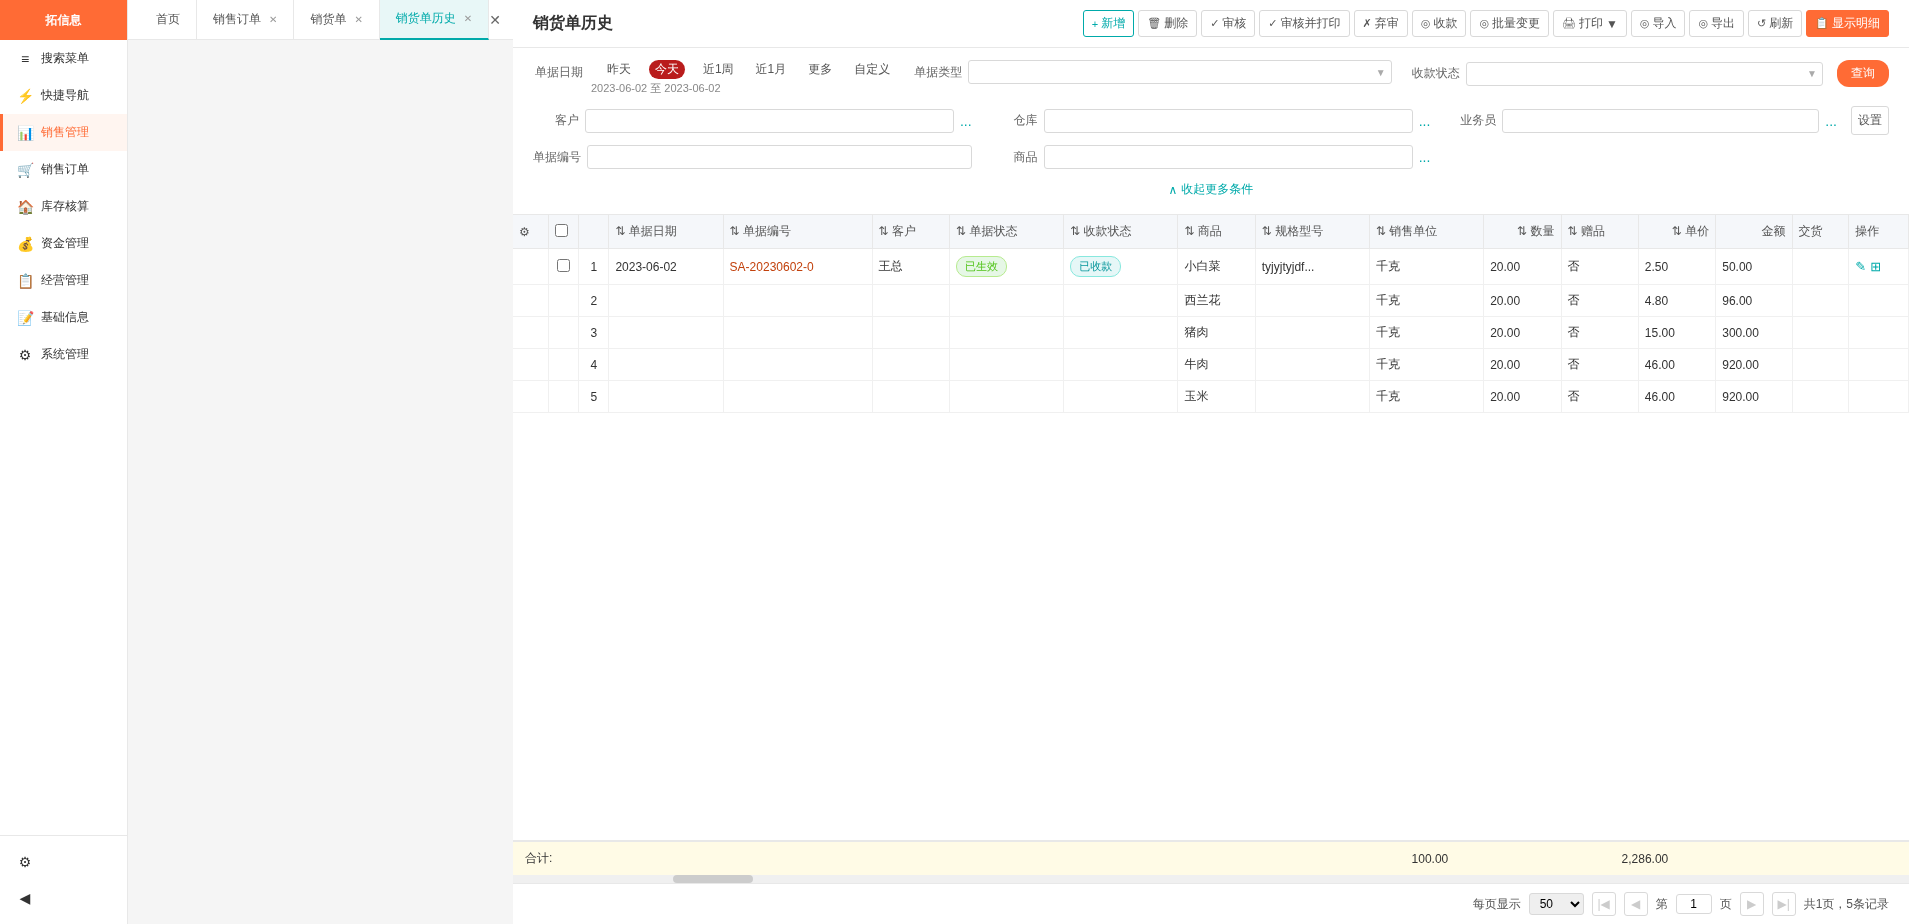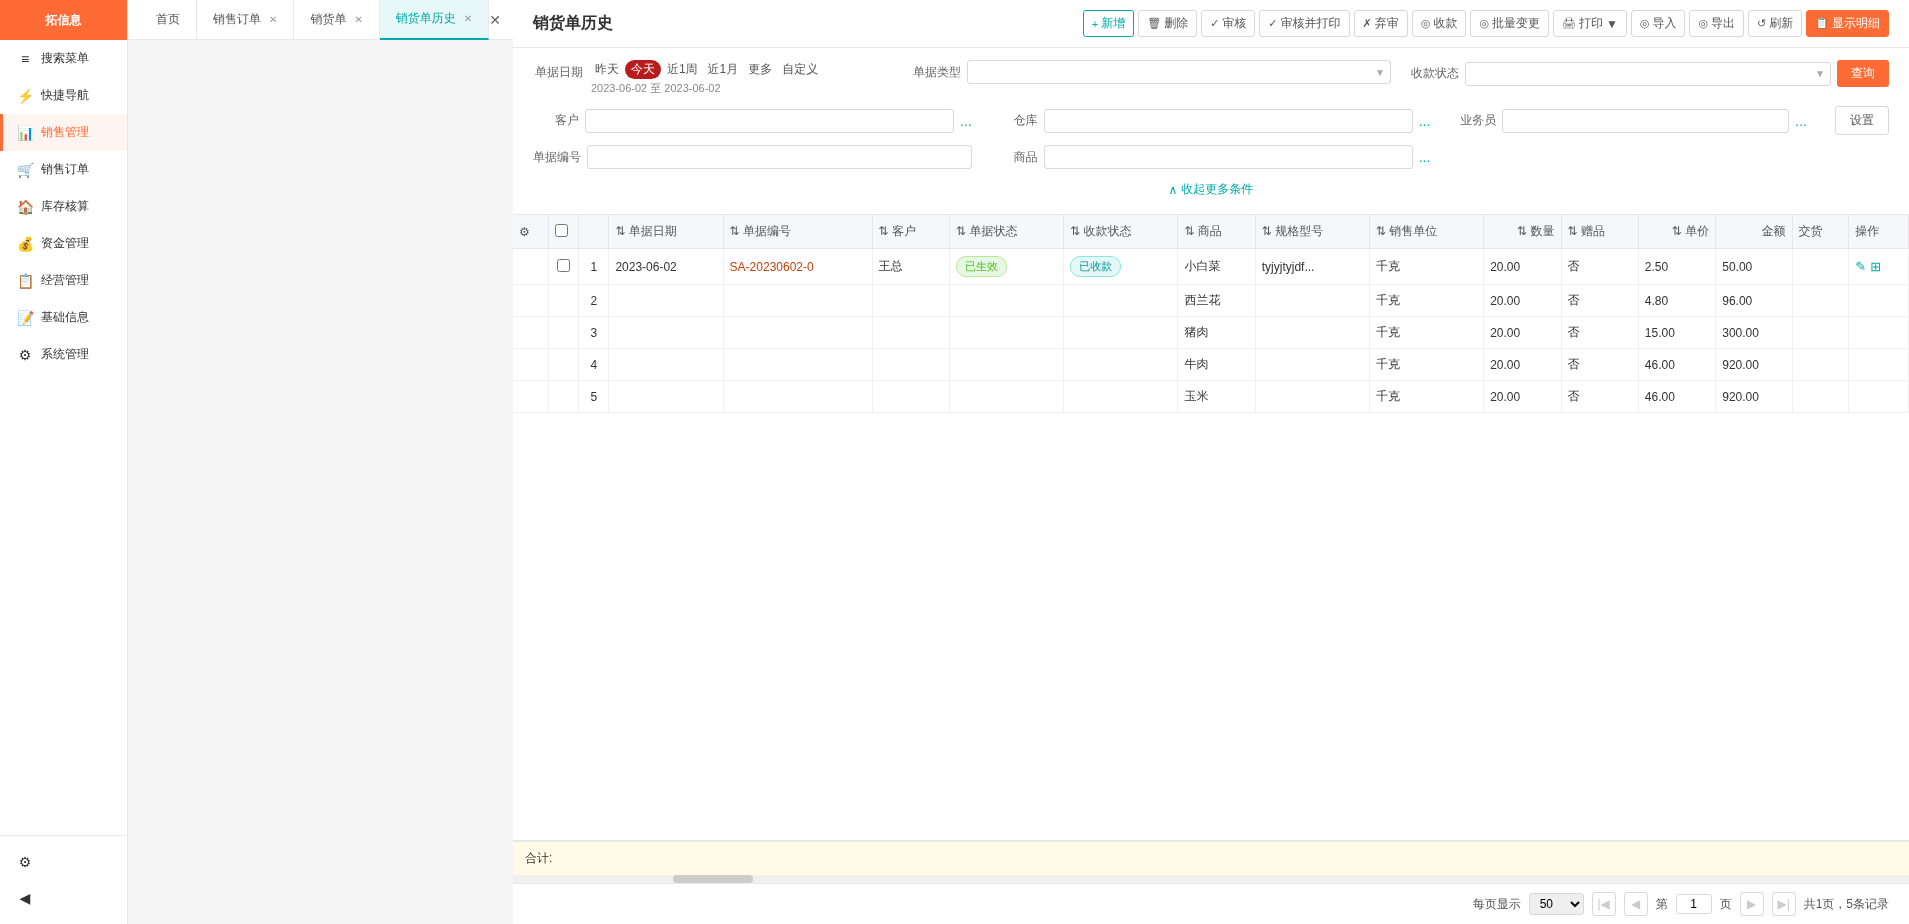--- a/index.html
+++ b/index.html
@@ -155,20 +155,21 @@
     }
     .filter-dots {
       color: #00aaaa;
       cursor: pointer;
       font-size: 14px;
     }
     .date-shortcut {
       cursor: pointer;
       color: #555;
       padding: 1px 4px;
+      margin-left: 12px;
     }
     .date-shortcut.active {
       background: #b91c1c;
       color: #fff;
       border-radius: 10px;
       padding: 1px 6px;
     }
     .date-range {
       color: #888;
       font-size: 11px;
@@ -540,40 +541,40 @@
         </div>
 
         <div class="filter-cell" style="flex:1;">
           <span class="filter-cell-label">收款状态</span>
           <div class="filter-cell-select-wrapper">
             <select class="filter-cell-select">
               <option></option>
             </select>
             <span class="select-arrow">▼</span>
           </div>
-          <button class="query-btn query" style="padding:5px 14px; border-radius:3px; cursor:pointer; font-size:12px; border:none; background:#ff6b35; color:#fff;">查询</button>
+          <button class="query-btn query" style="margin-left:8px; padding:5px 14px; border-radius:12px; cursor:pointer; font-size:12px; border:none; background:#ff6b35; color:#fff;">查询</button>
         </div>
       </div>
 
       <div style="display:flex; gap:20px; align-items:center; margin-bottom:10px;">
         <div class="filter-cell" style="flex:1;">
           <span class="filter-cell-label">客户</span>
           <input class="filter-cell-input" type="text" placeholder="" style="">
           <span class="filter-dots">...</span>
         </div>
         <div class="filter-cell" style="flex:1;">
           <span class="filter-cell-label">仓库</span>
           <input class="filter-cell-input" type="text" placeholder="" style="">
           <span class="filter-dots">...</span>
         </div>
         <div class="filter-cell" style="flex:1;">
           <span class="filter-cell-label">业务员</span>
           <input class="filter-cell-input" type="text" placeholder="" style="">
           <span class="filter-dots">...</span>
-          <button class="query-btn settings" style="margin-left:22px; padding:5px 14px; border-radius:3px; cursor:pointer; font-size:12px; background:#fff; border:1px solid #d9d9d9; color:#555;">设置</button>
+          <button class="query-btn settings" style="margin-left:8px; padding:5px 6px; border-radius:3px; cursor:pointer; font-size:12px; background:#fff; border:1px solid #d9d9d9; color:#555;">设置</button>
         </div>
       </div>
 
       <div style="display:flex; gap:20px; align-items:center; margin-bottom:8px;">
         <div class="filter-cell" style="flex:1;">
           <span class="filter-cell-label">单据编号</span>
           <input class="filter-cell-input" type="text" style="width: 260px;">
         </div>
         <div class="filter-cell" style="flex:1;">
           <span class="filter-cell-label">商品</span>
@@ -804,20 +805,38 @@
       <td>
         
       </td>
     </tr>
             </tbody>
         </table>
       </div>
 
       <div class="table-footer">
         <span>合计:</span>
+        <div style="flex:1; display:flex;">
+
+          <div style="width:36px;"></div>
+          <div style="width:30px;"></div>
+          <div style="width:30px;"></div>
+          <div style="min-width:90px;"></div>
+          <div style="min-width:130px;"></div>
+          <div style="min-width:80px;"></div>
+          <div style="min-width:80px;"></div>
+          <div style="min-width:80px;"></div>
+          <div style="min-width:80px;"></div>
+          <div style="min-width:120px;"></div>
+          <div style="min-width:70px;"></div>
+          <div style="min-width:70px; text-align:right;">100.00</div>
+          <div style="min-width:50px;"></div>
+          <div style="min-width:70px;"></div>
+          <div style="min-width:100px; text-align:right;">2,286.00</div>
+        </div>
       </div>
 
       <div class="scrollbar-track">
         <div class="scrollbar-thumb"></div>
       </div>
     </div>
 
     <div class="pagination-bar">
       <span>每页显示</span>
       <select class="page-size-select">

